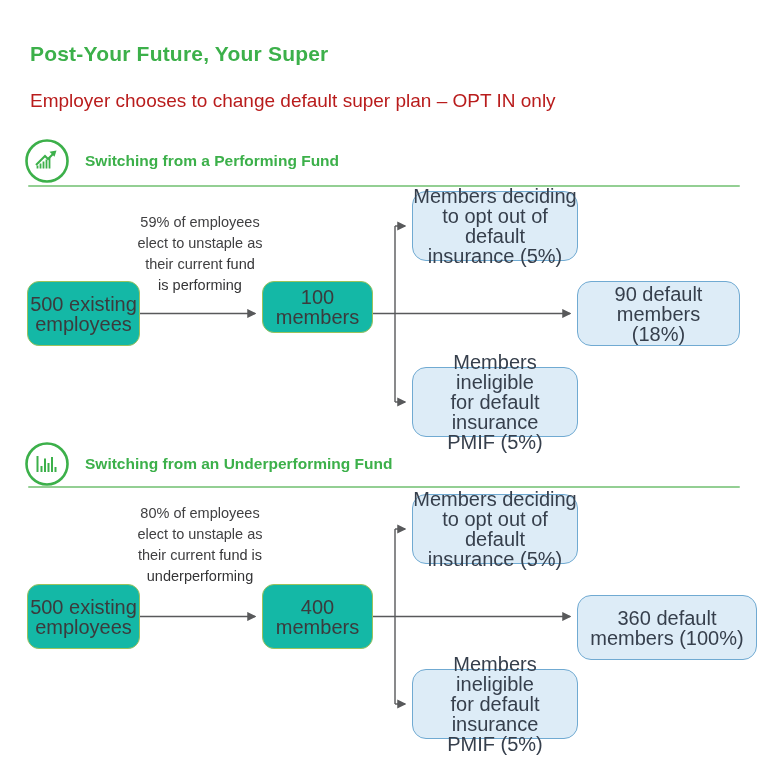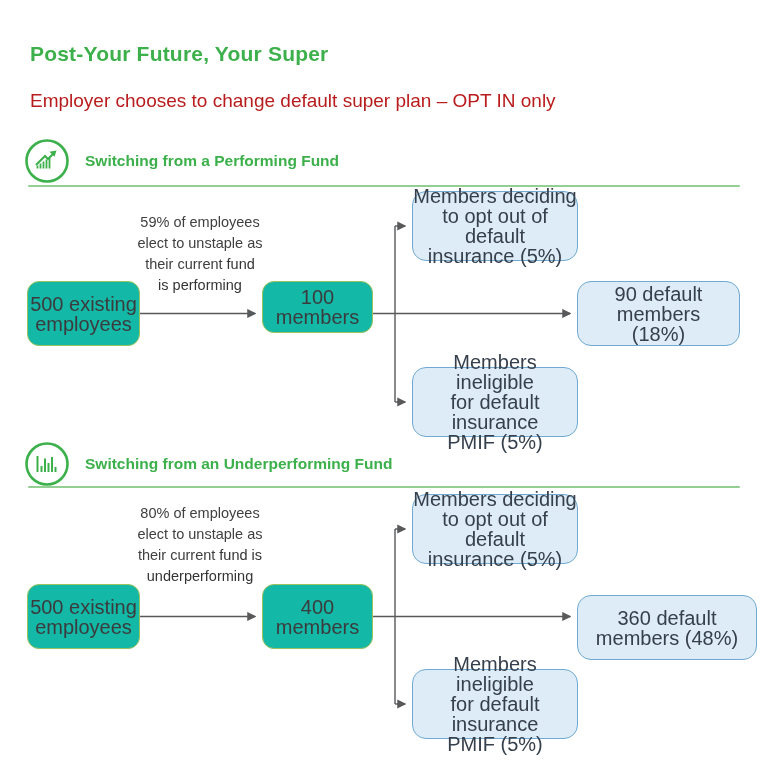--- a/index.html
+++ b/index.html
@@ -167,21 +167,21 @@
   <div class="box bbox s2-btop">
     <div>
       <span class="bl">Members deciding</span>
       <span class="bl">to opt out of default</span>
       <span class="bl">insurance (5%)</span>
     </div>
   </div>
   <div class="box bbox s2-brgt">
     <div>
       <span class="bl">360 default</span>
-      <span class="bl">members (48%)</span>
+      <span class="bl">members (100%)</span>
     </div>
   </div>
   <div class="box bbox s2-bbot">
     <div>
       <span class="bl">Members ineligible</span>
       <span class="bl">for default insurance</span>
       <span class="bl">PMIF (5%)</span>
     </div>
   </div>
 

